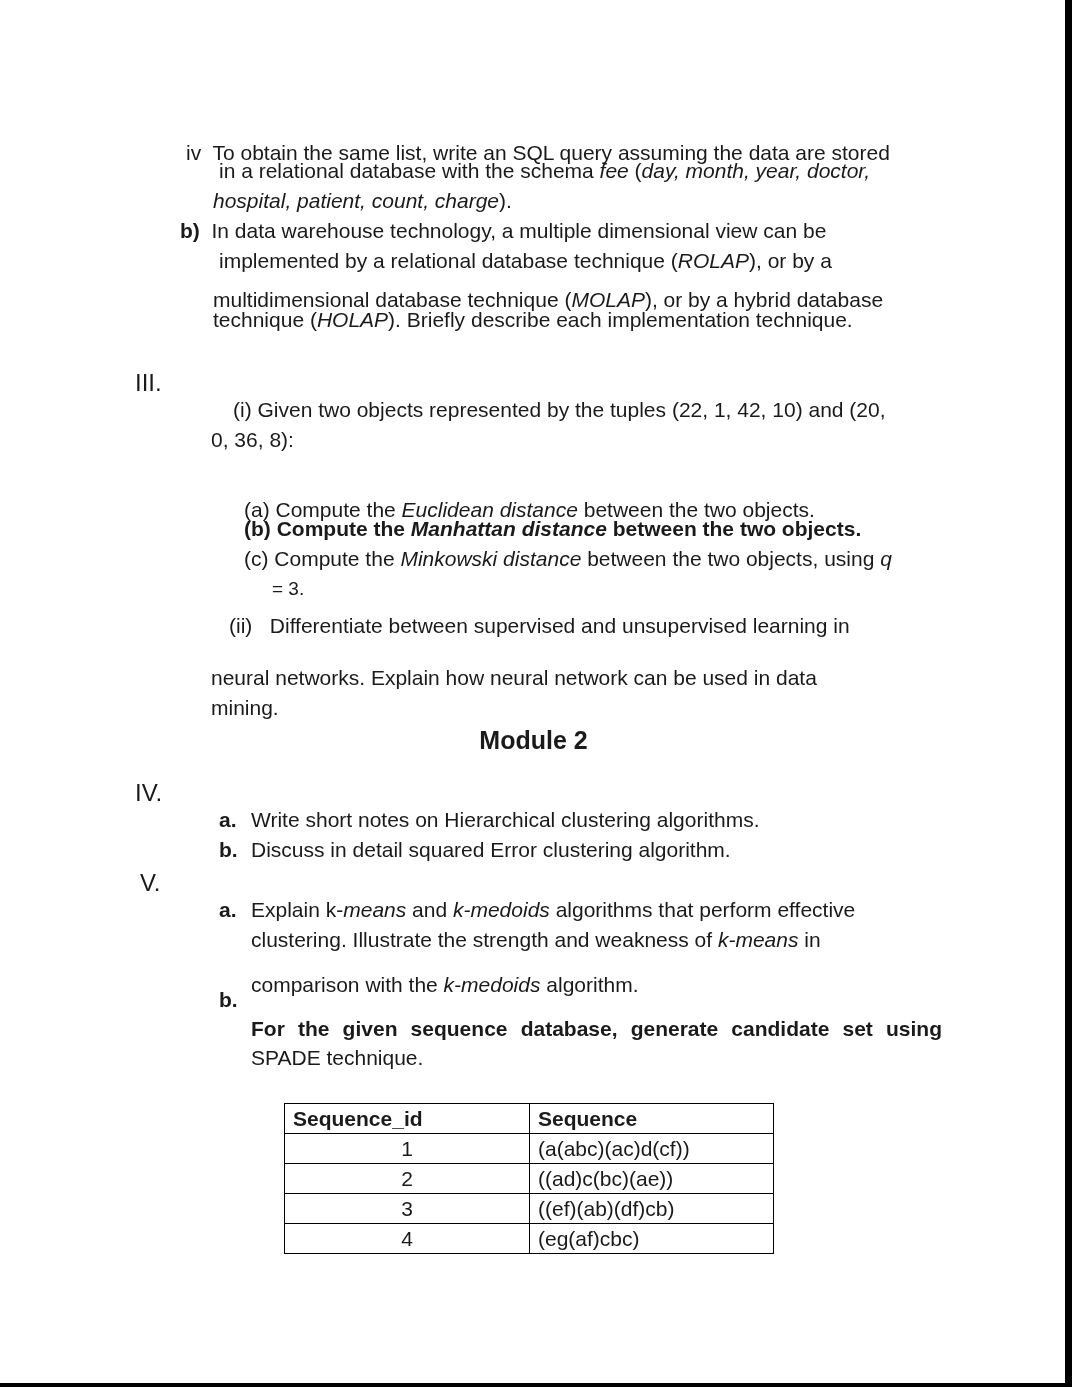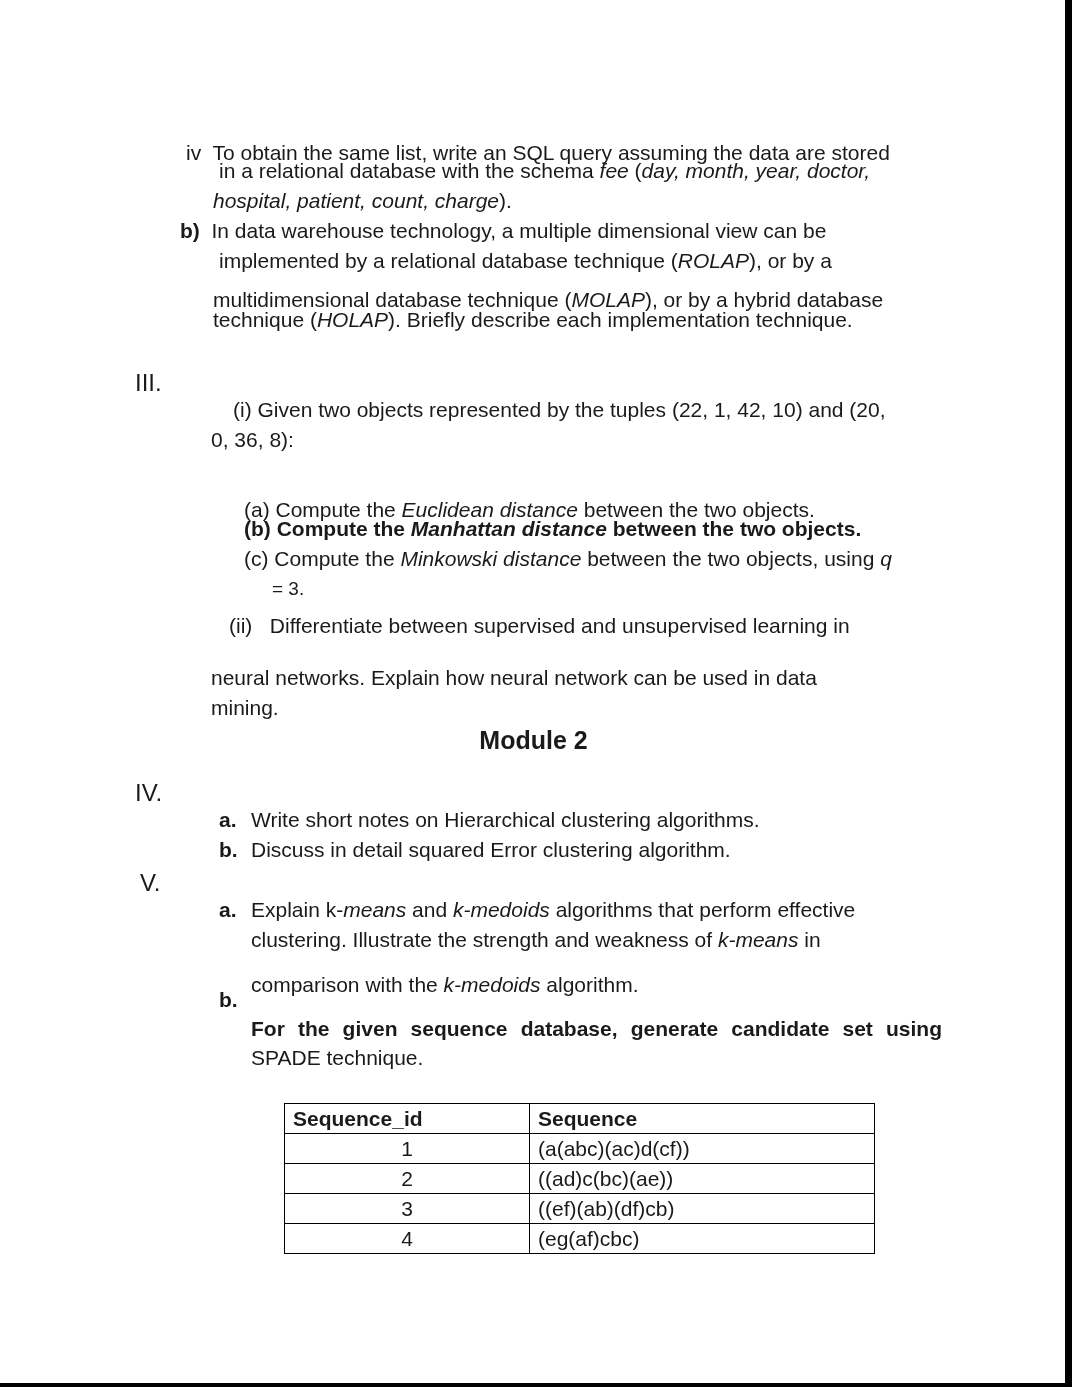--- a/index.html
+++ b/index.html
@@ -7,21 +7,21 @@
       width: 1072px; height: 1387px; position: relative; overflow: hidden;
       font-family: "Liberation Sans", sans-serif; color: #1a1a1a;
     }
     .page-border-right { position: absolute; right: 0; top: 0; width: 7px; height: 1387px; background: #000; }
     .page-border-bottom { position: absolute; left: 0; bottom: 0; width: 1072px; height: 4px; background: #000; }
     .line { position: absolute; font-size: 21px; white-space: nowrap; line-height: 26px; }
     .b { font-weight: bold; }
     .roman { position: absolute; font-size: 24px; font-weight: normal; }
     .lbl { font-weight: bold; display: inline-block; width: 32px; }
     .just { text-align: justify; text-align-last: justify; white-space: normal; }
-    table.seq { position: absolute; left: 284px; top: 1103px; width: 591px; border-collapse: collapse; font-size: 21px; border-radius: 12px; }
+    table.seq { position: absolute; left: 284px; top: 1103px; width: 490px; border-collapse: collapse; font-size: 21px; border-radius: 12px; }
     table.seq td, table.seq th { border: 1.5px solid #000; padding: 0 8px; height: 29px; line-height: 29px; }
     table.seq th { font-weight: bold; text-align: left; }
     table.seq td.id { text-align: center; width: 228px; }
     .title { position: absolute; left: 0; width: 1067px; text-align: center; top: 726px; font-size: 25px; font-weight: bold; }
   </style>
 </head>
 <body>
 
 <div class="page-border-right"></div>
 <div class="page-border-bottom"></div>

